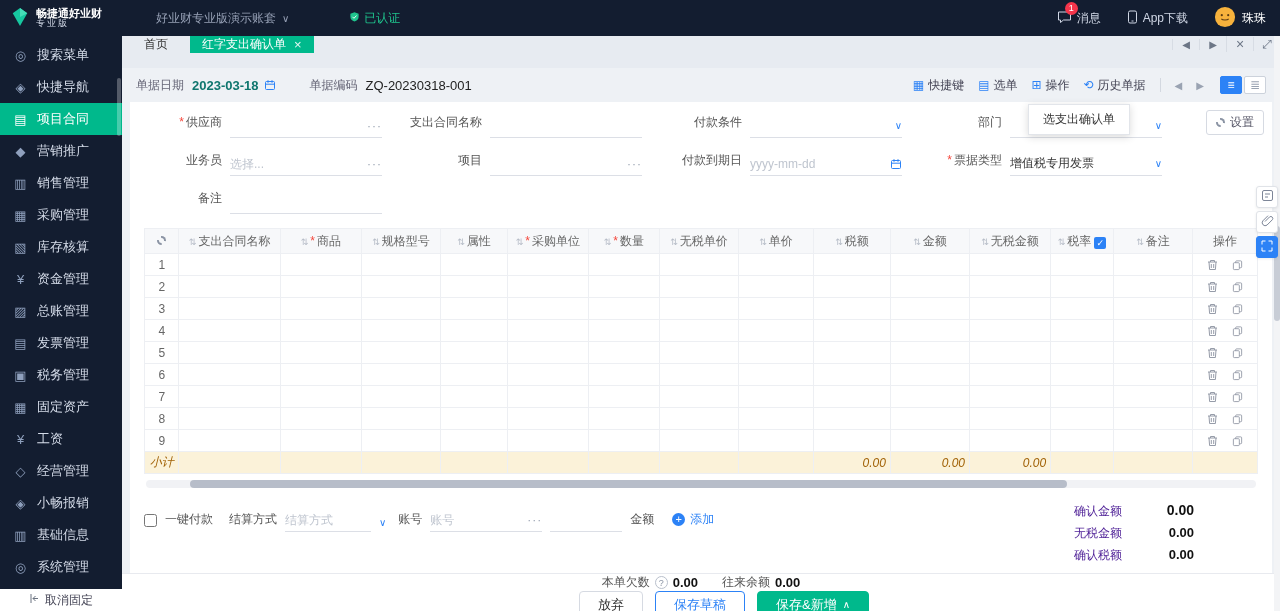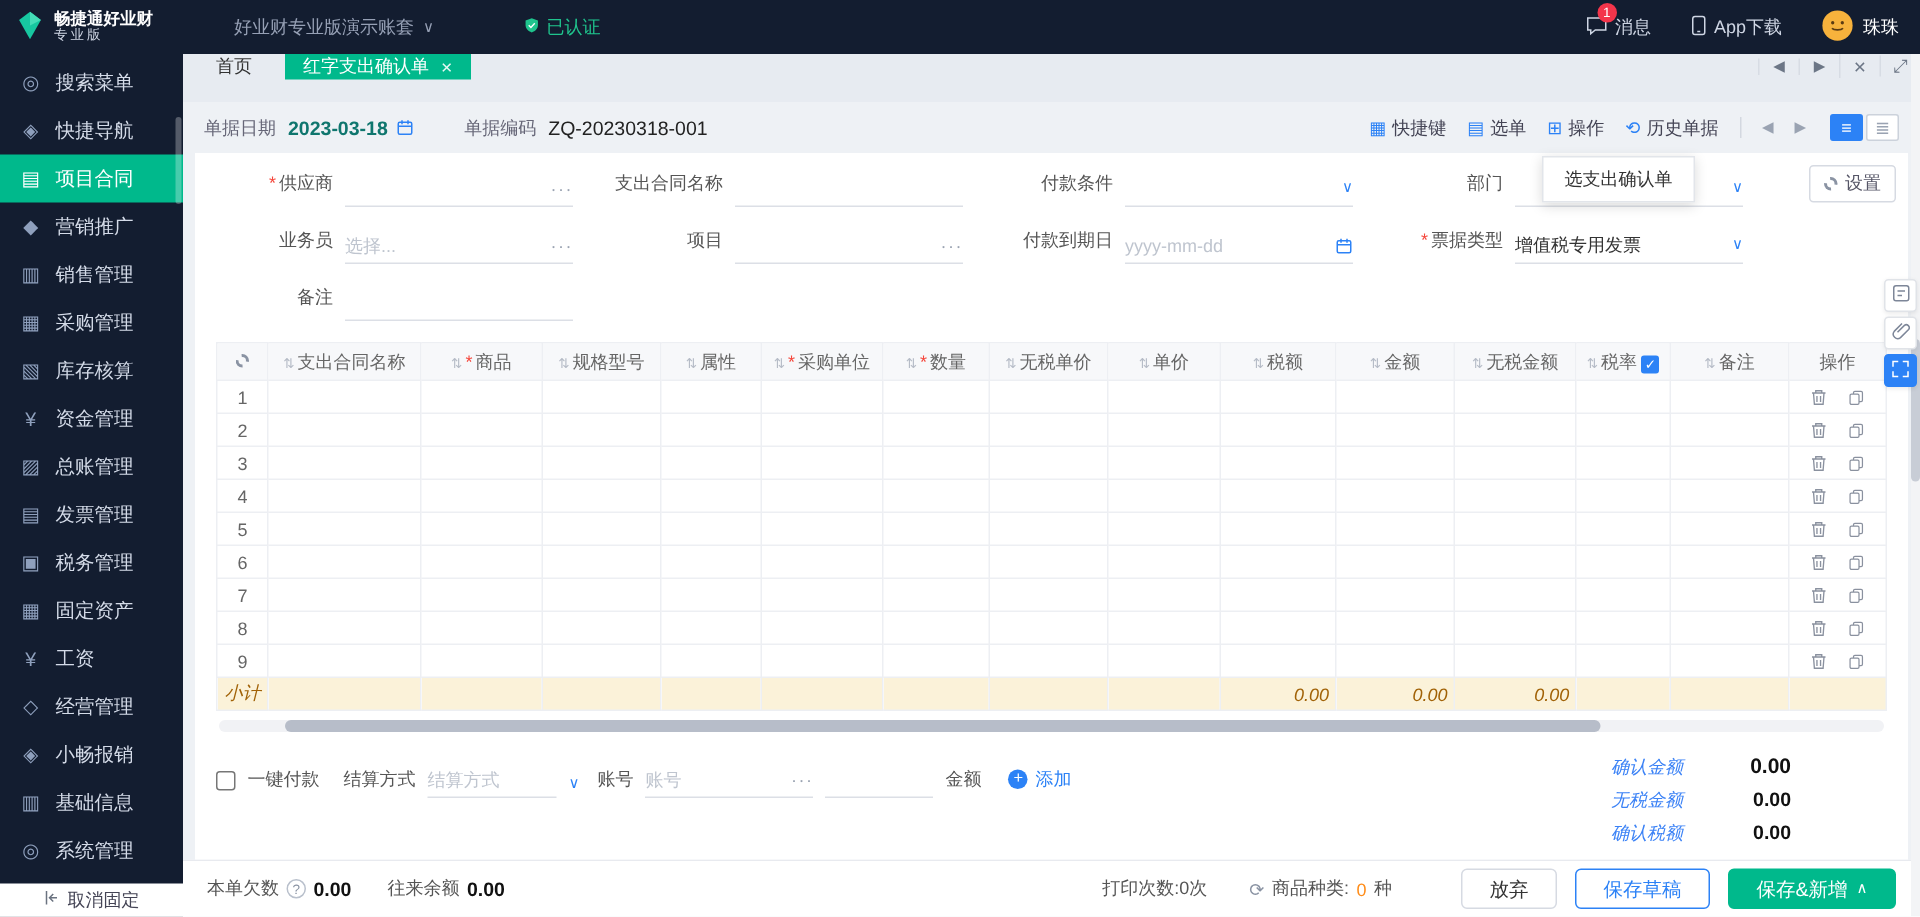--- a/index.html
+++ b/index.html
@@ -97,26 +97,26 @@
   .pay-left { display:flex; align-items:flex-end; gap:8px; margin-top:8px; }
   .pay-left label.inline { color:#555; padding-bottom:4px; white-space:nowrap; }
   .chk { width:13px; height:13px; margin-bottom:5px; accent-color:#2c82f6; }
   .u-input { border:none; border-bottom:1px solid #dcdfe6; height:24px; display:flex; align-items:center; }
   .u-input input { border:none; outline:none; background:transparent; font-size:12px; font-family:inherit; width:100%; }
   .u-input input::placeholder { color:#bfc5cf; }
   .add-btn { display:flex; align-items:center; gap:5px; color:#2c82f6; cursor:pointer; margin-left:10px; padding-bottom:4px; }
   .add-ic { width:13px; height:13px; border-radius:50%; background:#2c82f6; color:#fff; font-size:11px; line-height:12px; text-align:center; }
   .totals { margin-left:auto; margin-right:64px; }
   .total-line { display:flex; justify-content:flex-end; align-items:baseline; gap:14px; line-height:21px; }
-  .tl { color:#3b82f6;font-style:italic; }
+  .tl { color:#4c1d95; }
   .tv { font-weight:bold; color:#111; min-width:58px; text-align:right; font-size:13px; }
   .tv.big { font-size:14px; }
 
   
-  .statusbar { height:38px; background:#fff; border-top:1px solid #e8eaef; display:flex; align-items:center; padding:0 16px; }
+  .statusbar { height:38px; background:#fff; border-top:1px solid #e8eaef; display:flex; align-items:center; padding:0 16px;flex-direction:column; }
   .sb-left { display:flex; align-items:center; gap:24px; }
   .sb-item { display:flex; align-items:center; gap:5px; color:#555; }
   .sb-val { font-weight:bold; color:#111; font-size:13px; }
   .help { width:13px; height:13px; border:1px solid #b9c0cc; border-radius:50%; font-size:9px; color:#8a93a3; text-align:center; line-height:12px; }
   .sb-mid { margin-left:auto; display:flex; align-items:center; gap:28px; color:#555; }
   .refresh-ic { color:#8a93a3; }
   .orange { color:#ff8d1a; }
   .sb-actions { display:flex; align-items:center; gap:12px; margin-left:46px; }
   .btn { height:27px; border-radius:4px; padding:0 18px; font-size:13px; display:flex; align-items:center; gap:6px; cursor:pointer; border:1px solid #d6dae2; background:#fff; color:#333; font-family:inherit; }
   .btn.blue { border-color:#2c82f6; color:#2c82f6; }
@@ -783,29 +783,20 @@
           <div class="sb-item">
             <span>本单欠数</span>
             <span class="help">?</span>
             <span class="sb-val">0.00</span>
           </div>
           <div class="sb-item">
             <span>往来余额</span>
             <span class="sb-val">0.00</span>
           </div>
         </div>
-        <div class="sb-mid">
-          <span>打印次数:0次</span>
-          <span class="sb-item">
-            <span class="refresh-ic">⟳</span>
-            <span>商品种类:</span>
-            <span class="orange">0</span>
-            <span>种</span>
-          </span>
-        </div>
         <div class="sb-actions">
           <button class="btn">放弃</button>
           <button class="btn blue">保存草稿</button>
           <button class="btn green">
             <span>保存&amp;新增</span>
             <span class="caret">∧</span>
           </button>
         </div>
       </footer>
     </main>

